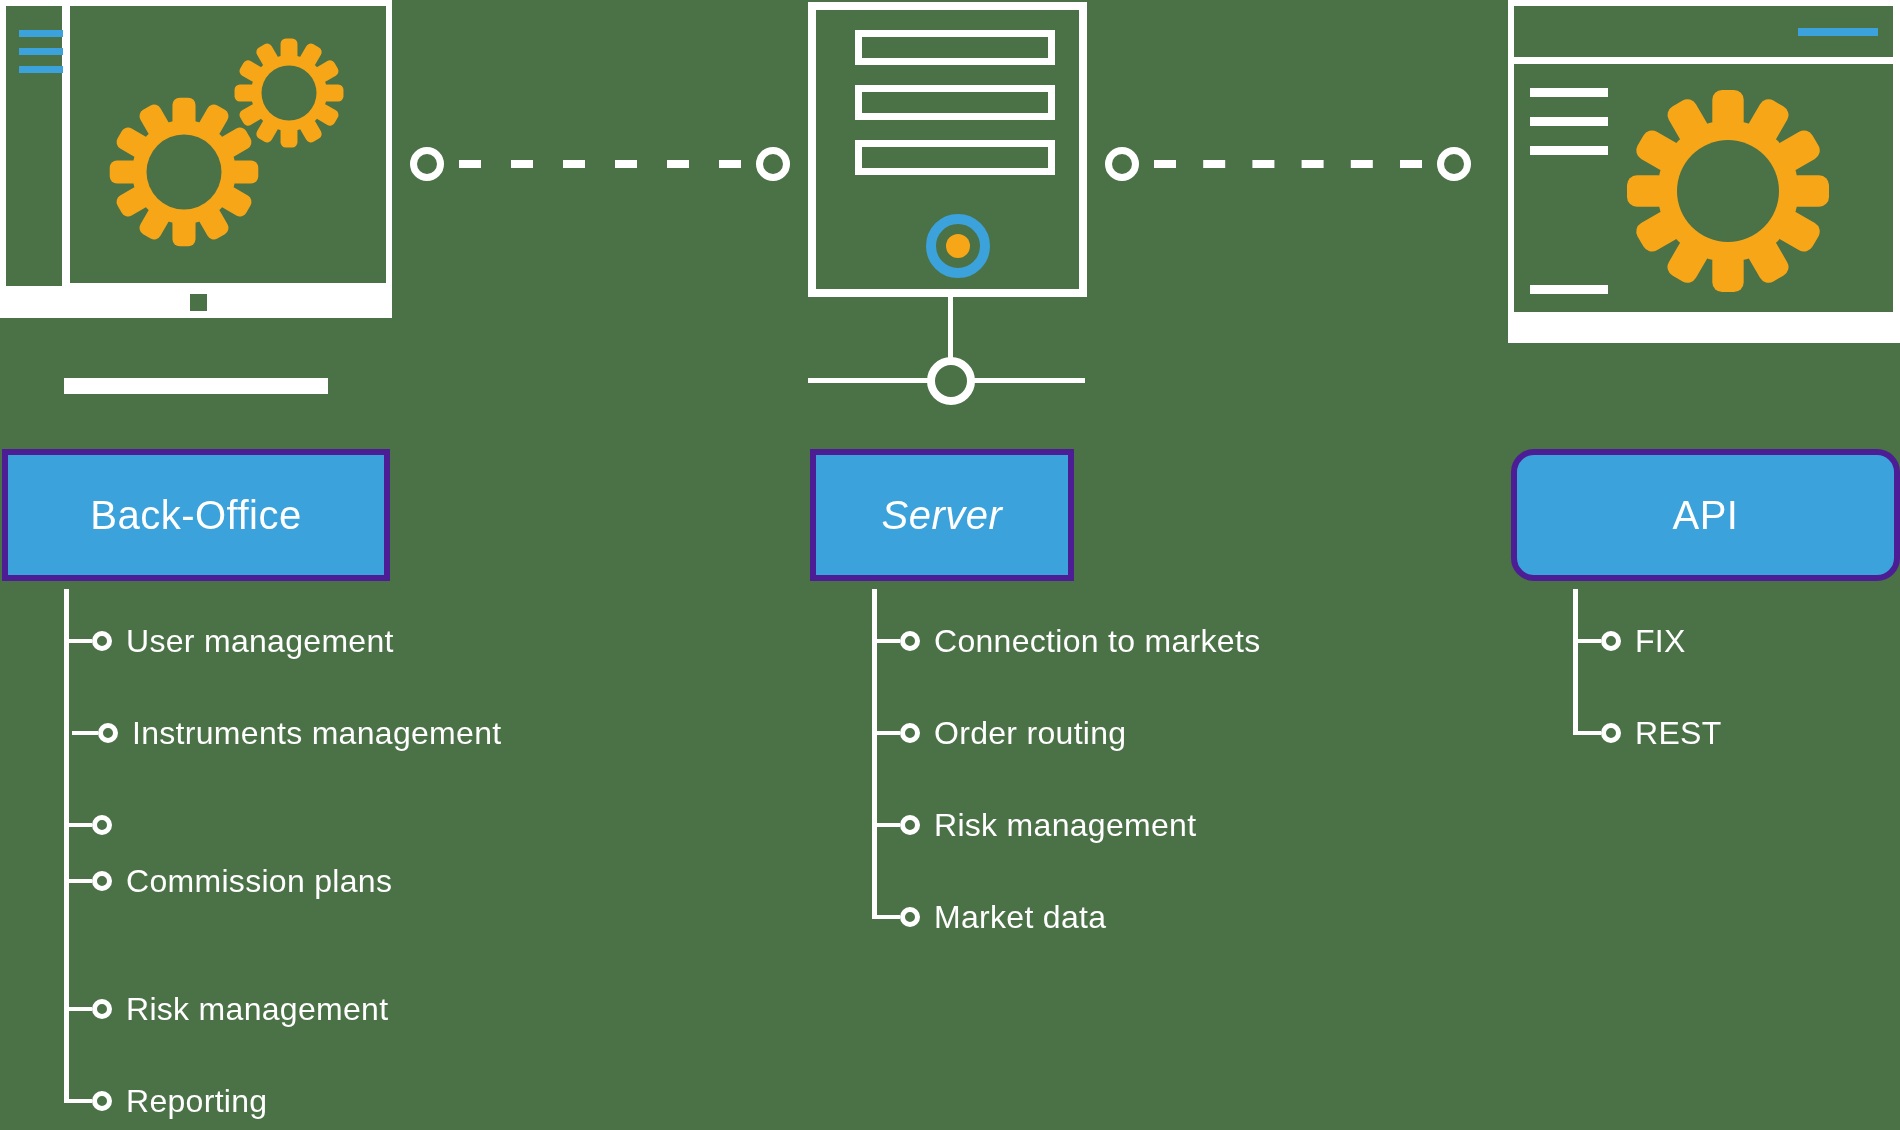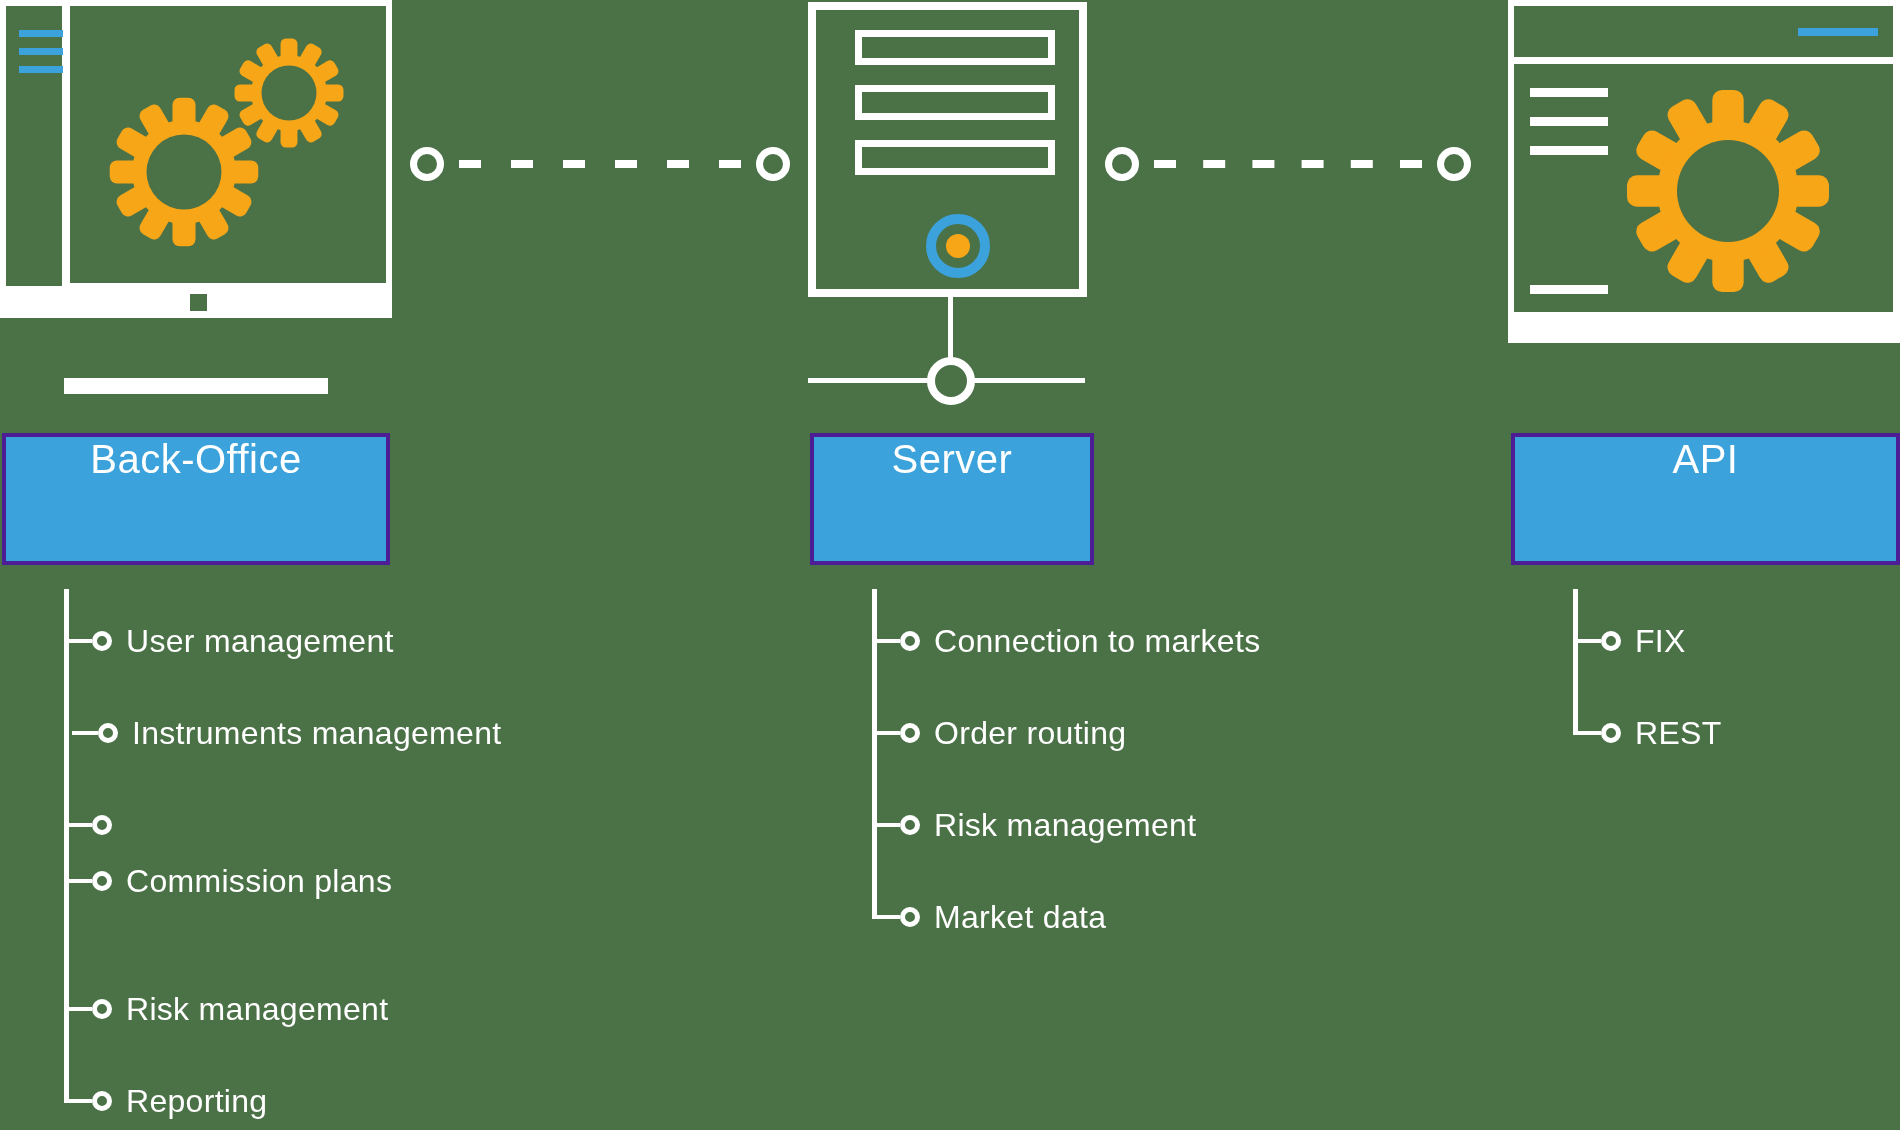--- a/index.html
+++ b/index.html
@@ -35,22 +35,22 @@
   .api-win{left:1508px;top:0;width:392px;height:343px;background:#fff;}
   .api-titlebar{left:6px;top:6px;width:379px;height:51px;background:#4b7147;}
   .api-content{left:6px;top:64px;width:379px;height:248px;background:#4b7147;}
   .api-dash{left:284px;top:22px;width:80px;height:8px;background:#3ba2db;}
   .api-line{left:16px;width:78px;height:9px;background:#fff;}
 
   
   .connector{overflow:visible;}
 
   
-  .label-box{top:433px;height:132px;background:#3ba2db;border:4px solid #4c1d95;
-             box-sizing:border-box;display:flex;justify-content:center;
+  .label-box{top:449px;height:132px;background:#3ba2db;border:6px solid #4c1d95;
+             box-sizing:border-box;display:flex;align-items:center;justify-content:center;
              color:#fff;font-size:40px;font-weight:500;letter-spacing:0.5px;}
 
   
   .trunk{width:5px;background:#fff;top:589px;}
   .tree-item{height:40px;width:620px;}
   .branch{left:64px;top:18px;width:26px;height:4px;background:#fff;position:absolute;}
   .ring{left:90px;top:10px;width:10px;height:10px;border:5px solid #fff;border-radius:50%;position:absolute;}
   .tree-label{left:124px;top:0;position:absolute;line-height:40px;color:#fff;
               font-size:32px;font-weight:500;letter-spacing:0.3px;white-space:nowrap;}
 
@@ -157,24 +157,24 @@
         <circle r="72"></circle>
       </g>
       <circle r="52" fill="#4b7147"></circle>
     </svg>
   </div>
 </div>
 
 <div class="abs label-box" style="left:2px;width:388px;">
   <span>Back-Office</span>
 </div>
-<div class="abs label-box" style="left:810px;width:284px;">
+<div class="abs label-box" style="left:810px;width:264px;font-style:italic;">
   <span>Server</span>
 </div>
-<div class="abs label-box" style="left:1511px;width:389px;">
+<div class="abs label-box" style="left:1511px;width:389px;border-radius:23px;">
   <span>API</span>
 </div>
 
 <div class="abs trunk" style="left:64px;height:514px;"></div>
 <div class="abs tree-item" style="left:2px;top:621px;">
   <span class="branch"></span>
   <span class="ring"></span>
   <span class="tree-label">User management</span>
 </div>
 <div class="abs tree-item" style="left:8px;top:713px;">

